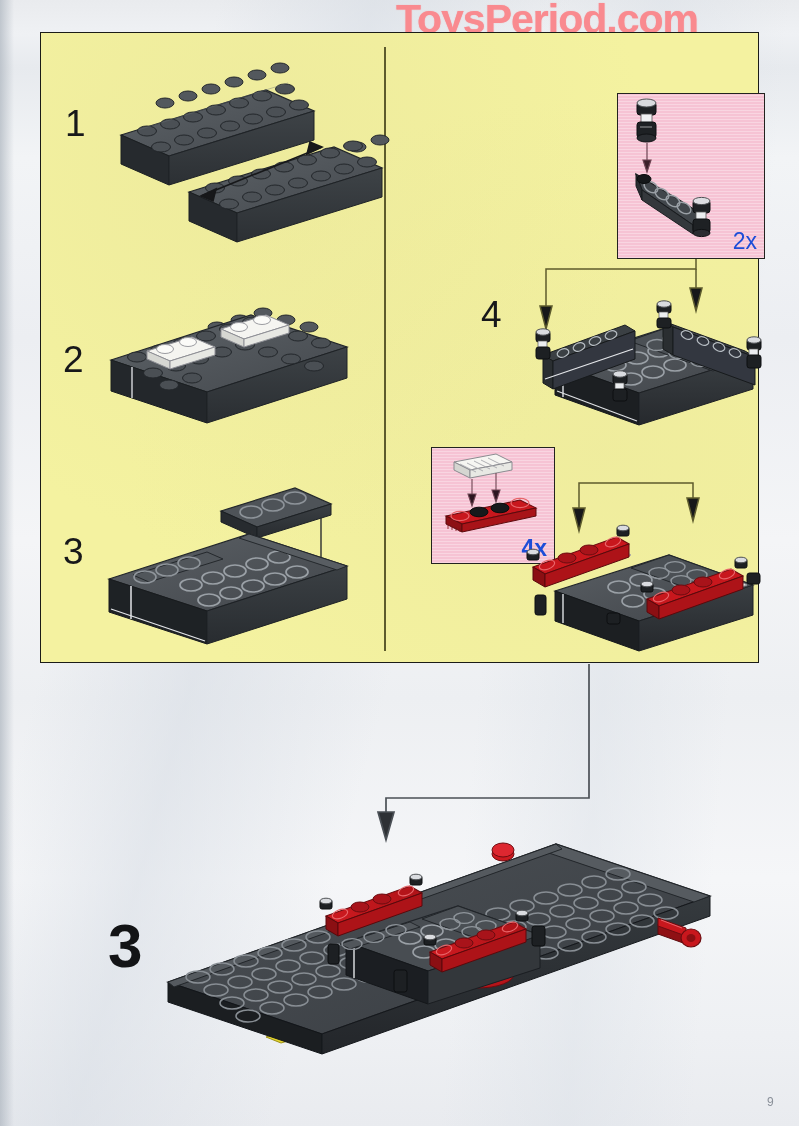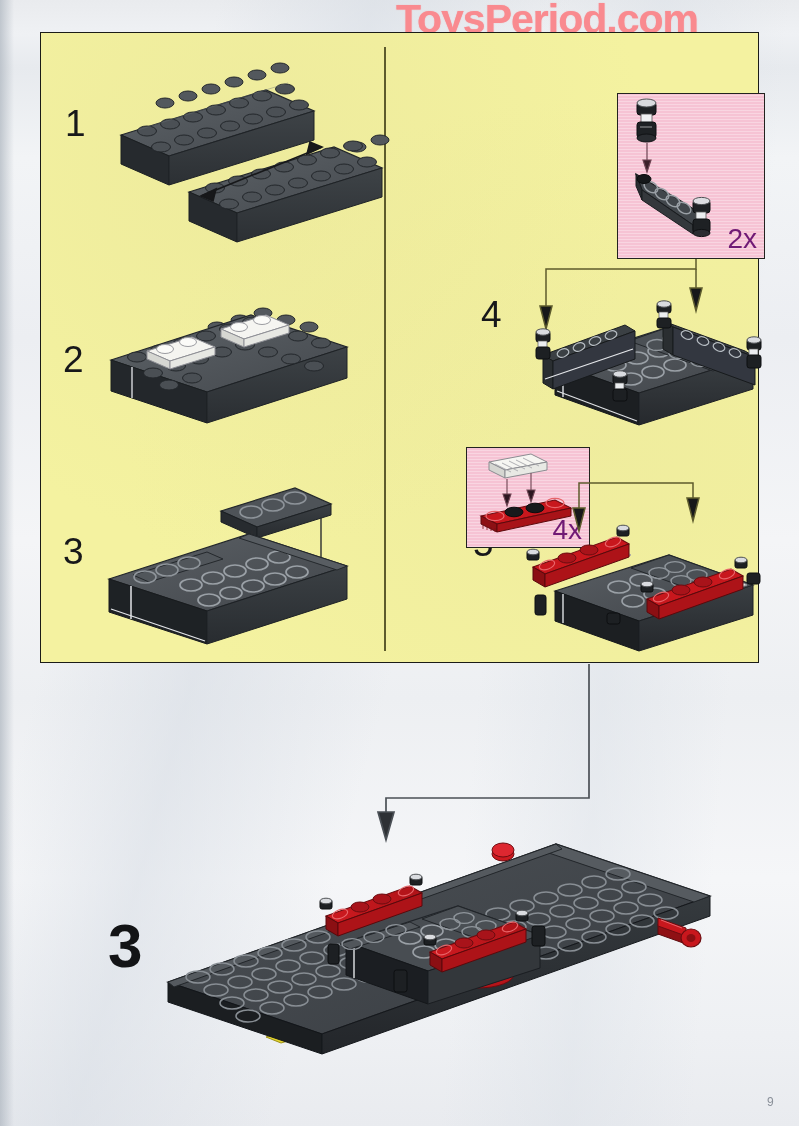--- a/index.html
+++ b/index.html
@@ -46,22 +46,22 @@
 
   .bignum{position:absolute;left:108px;top:915px;font-size:62px;font-weight:bold;color:#131416;line-height:1;}
   .pageno{position:absolute;left:767px;top:1095px;font-size:12px;color:#8a9099;}
 
   
   .callout{position:absolute;background:#f6c3d4;border:1.4px solid #22231f;box-sizing:border-box;}
   .callout:before{content:"";position:absolute;inset:0;
     background:repeating-linear-gradient(0deg,rgba(255,255,255,.3) 0 1px,rgba(255,255,255,0) 1px 3px);
     pointer-events:none;}
   .callout.c2x{left:576px;top:60px;width:148px;height:166px;}
-  .callout.c4x{left:425px;top:414px;width:124px;height:101px;}
-  .qty{position:absolute;color:#701a75;font-size:28px;line-height:1;}
+  .callout.c4x{left:390px;top:414px;width:124px;height:117px;font-weight:bold;}
+  .qty{position:absolute;color:#1d4ed8;font-size:23px;line-height:1;}
   .qty.q2x{right:7px;bottom:5px;}
   .qty.q4x{right:7px;bottom:3px;}
 
   svg{display:block;overflow:visible;}
   .art{position:absolute;}
 </style>
 </head>
 <body>
 
 <div id="page-bg"></div>

